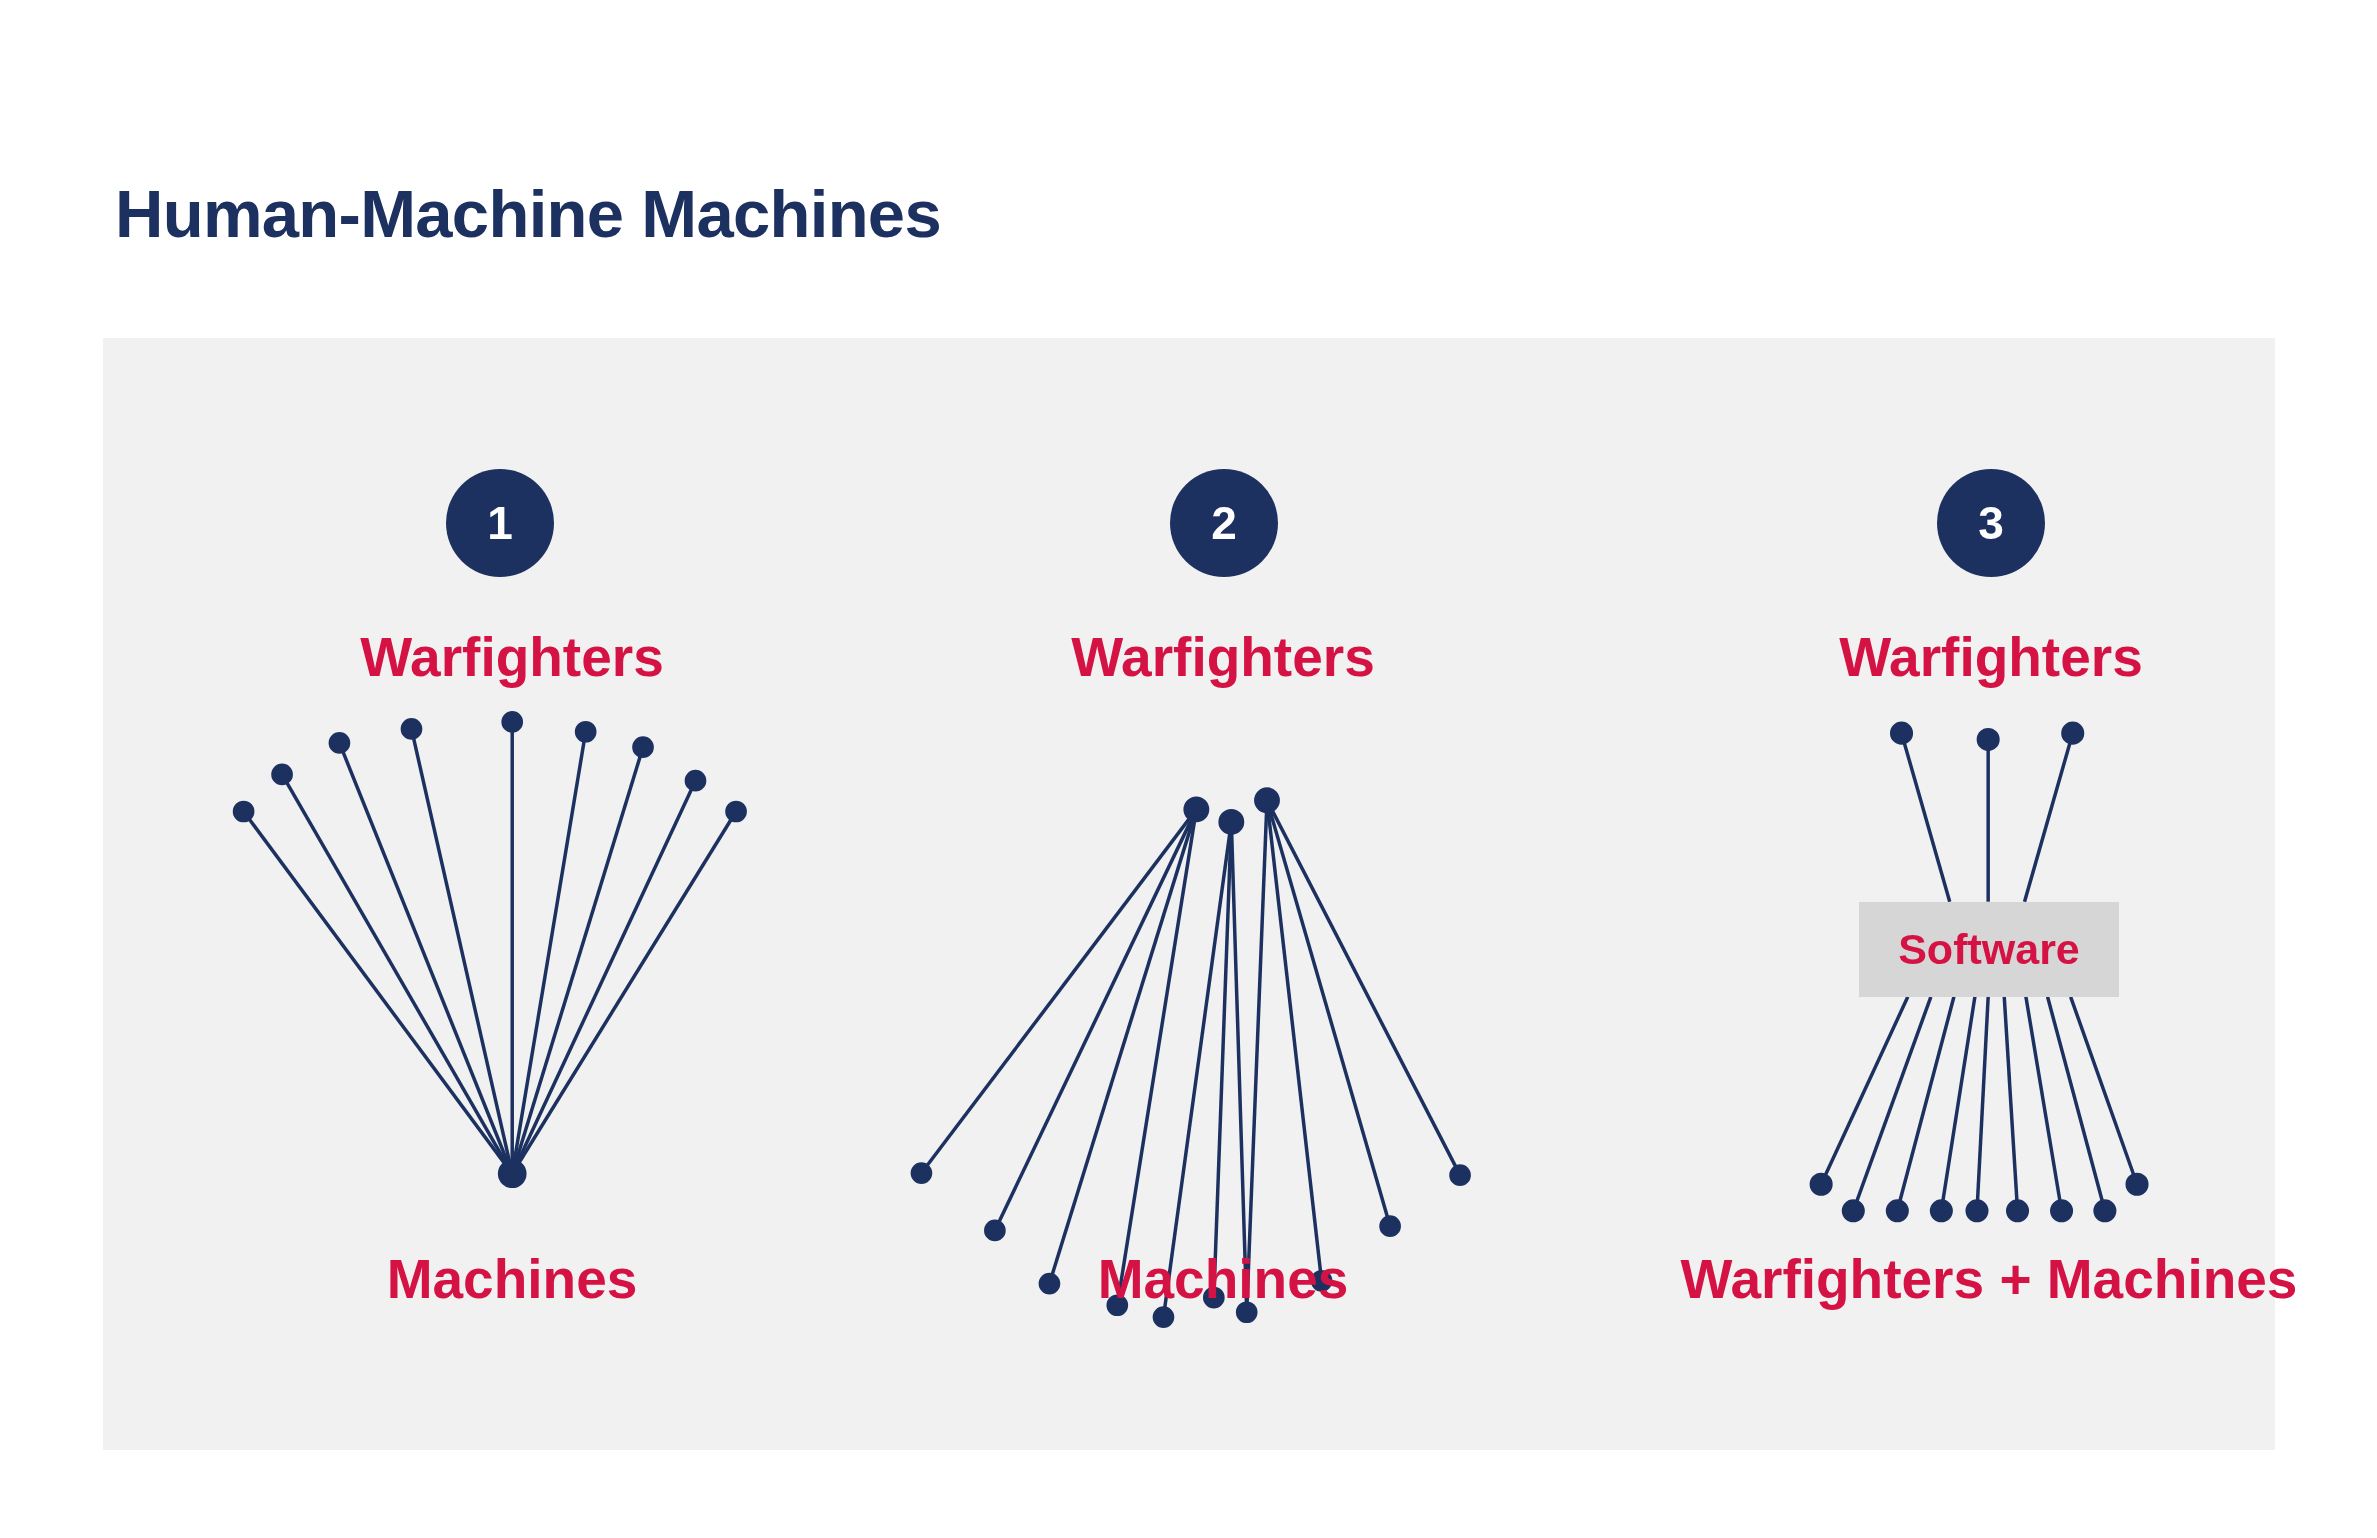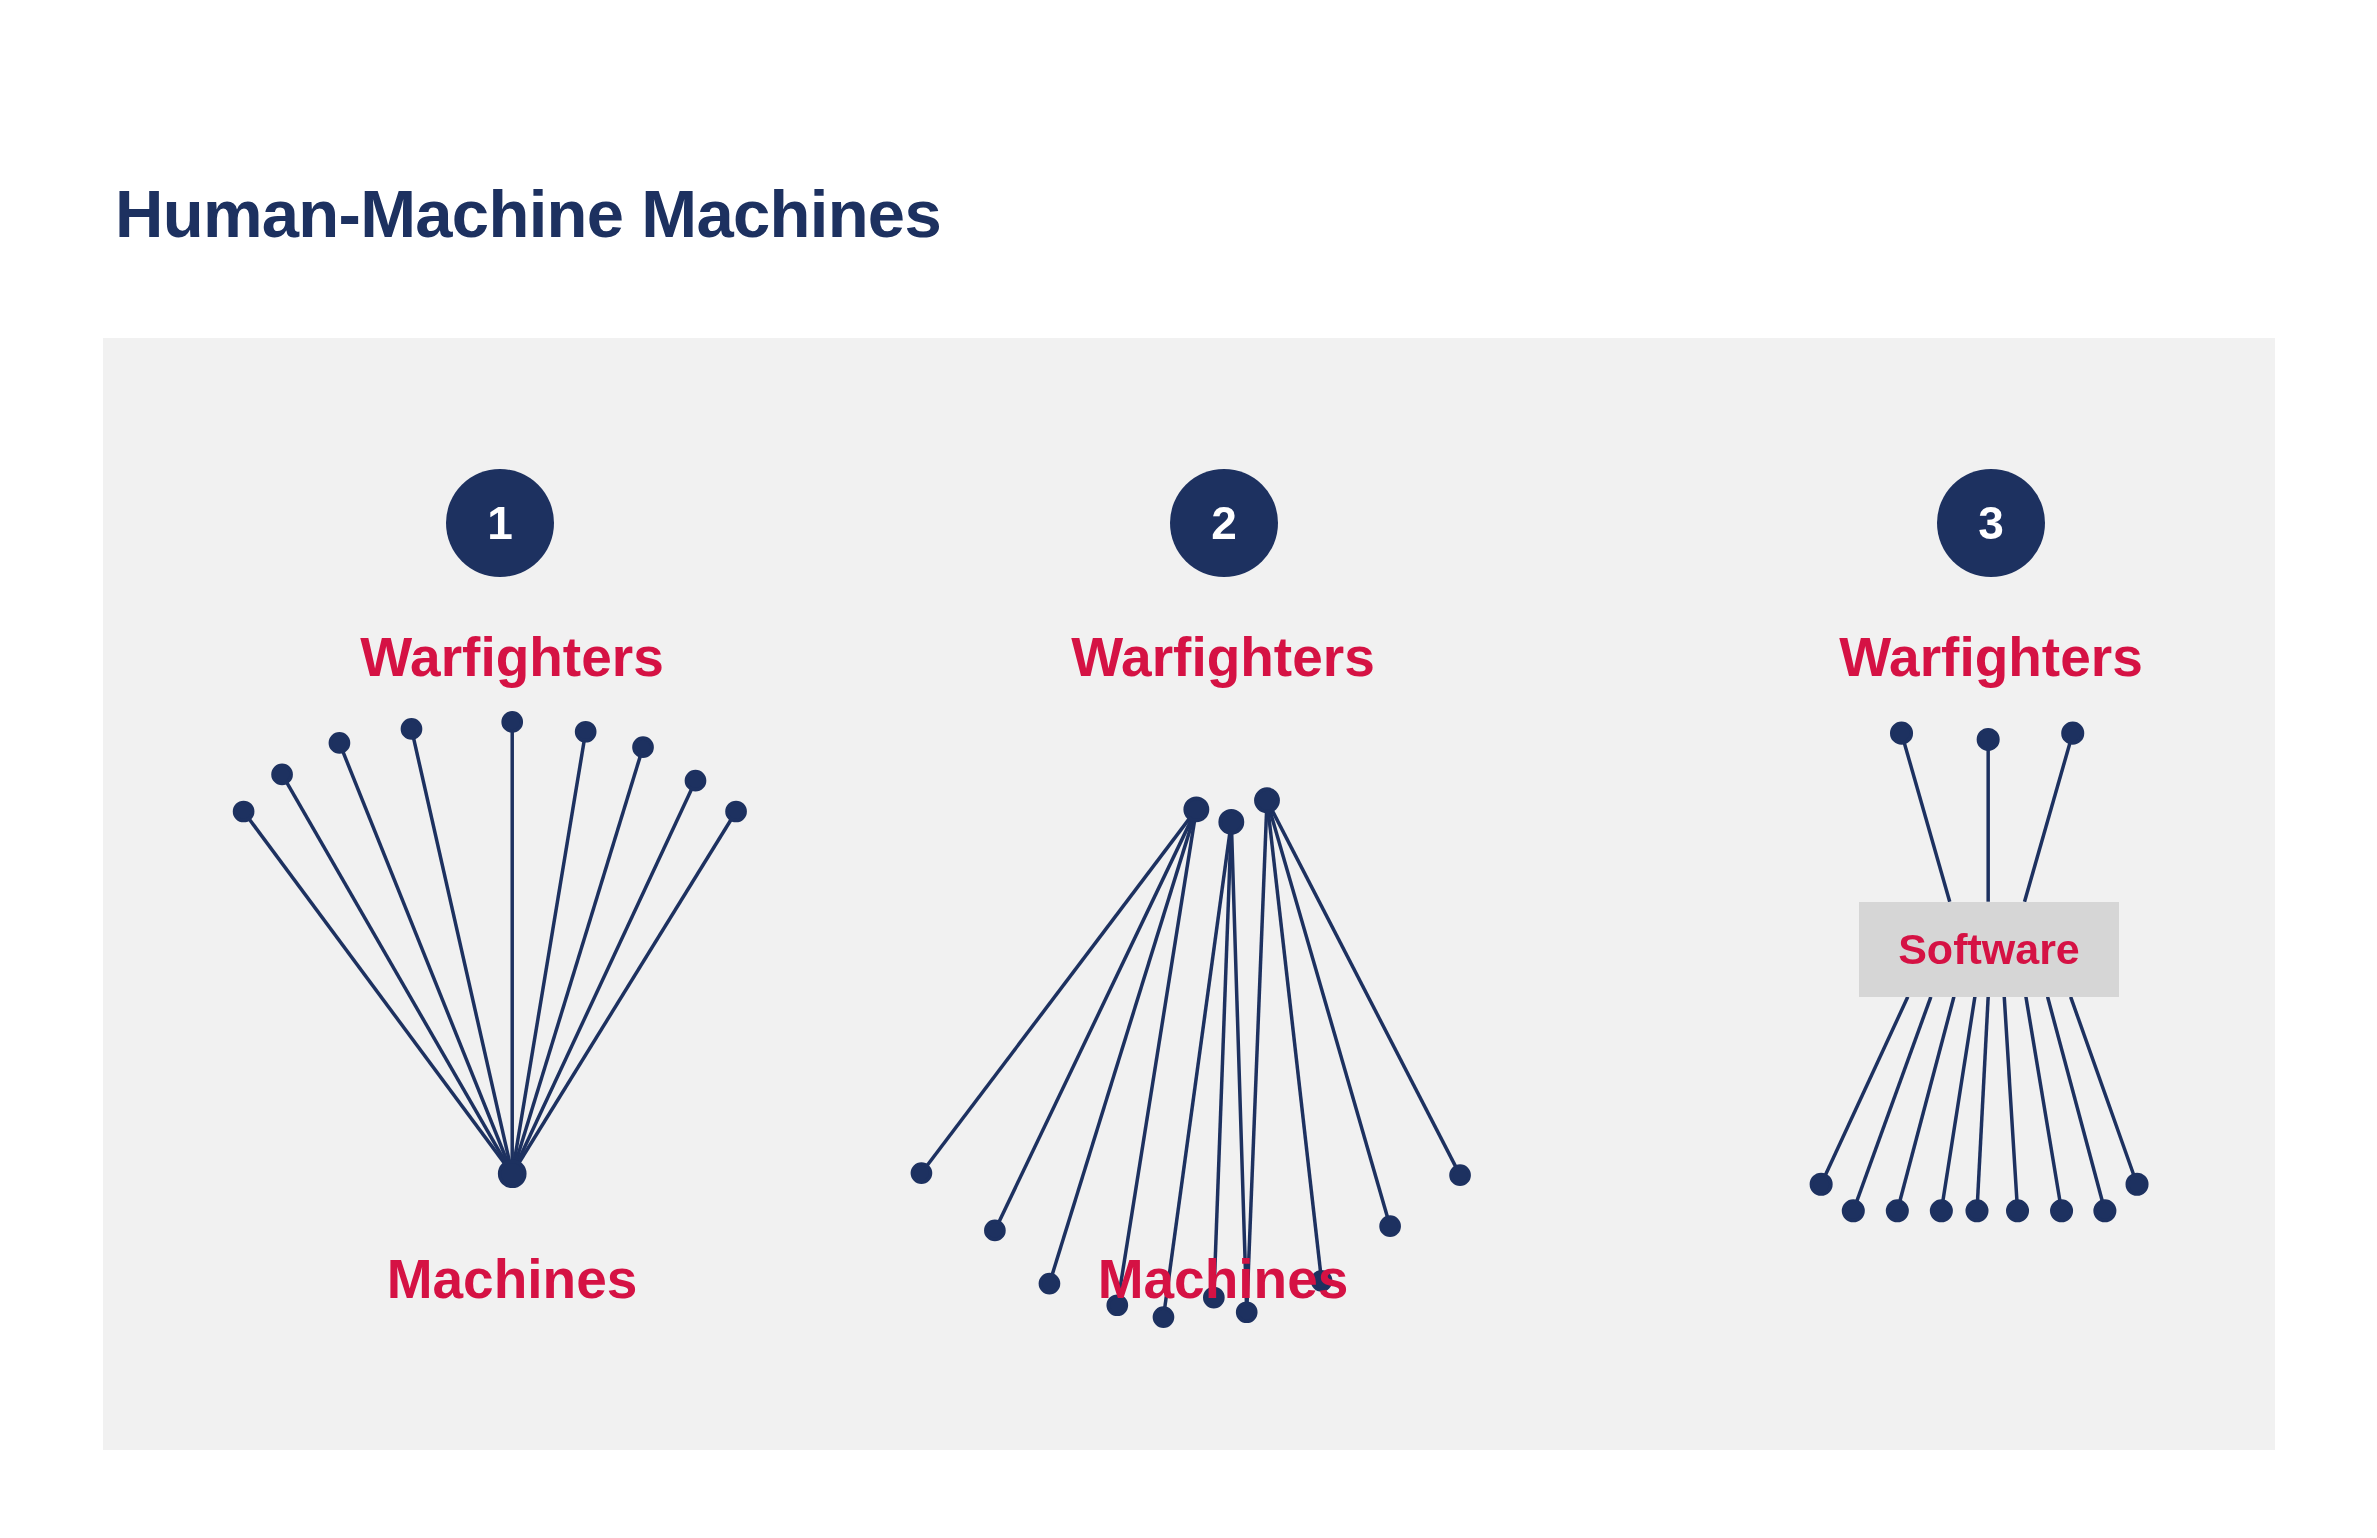--- a/index.html
+++ b/index.html
@@ -180,16 +180,17 @@
           <circle cx="669" cy="1248" r="14"></circle>
         <line x1="681" y1="942" x2="732" y2="1248"></line>
           <circle cx="732" cy="1248" r="14"></circle>
         <line x1="712" y1="942" x2="794" y2="1248"></line>
           <circle cx="794" cy="1248" r="14"></circle>
         <line x1="745" y1="942" x2="840" y2="1210"></line>
           <circle cx="840" cy="1210" r="14"></circle>
       </g>
     </svg>
     <div class="software-box" style="left:309px;top:564px;width:260px;height:95px;">Software</div>
+    <div class="bottom-label" style="left:439px;top:909px;">Warfighters + Machines</div>
   </div>
 
 </div>
 
 
 </body></html>

